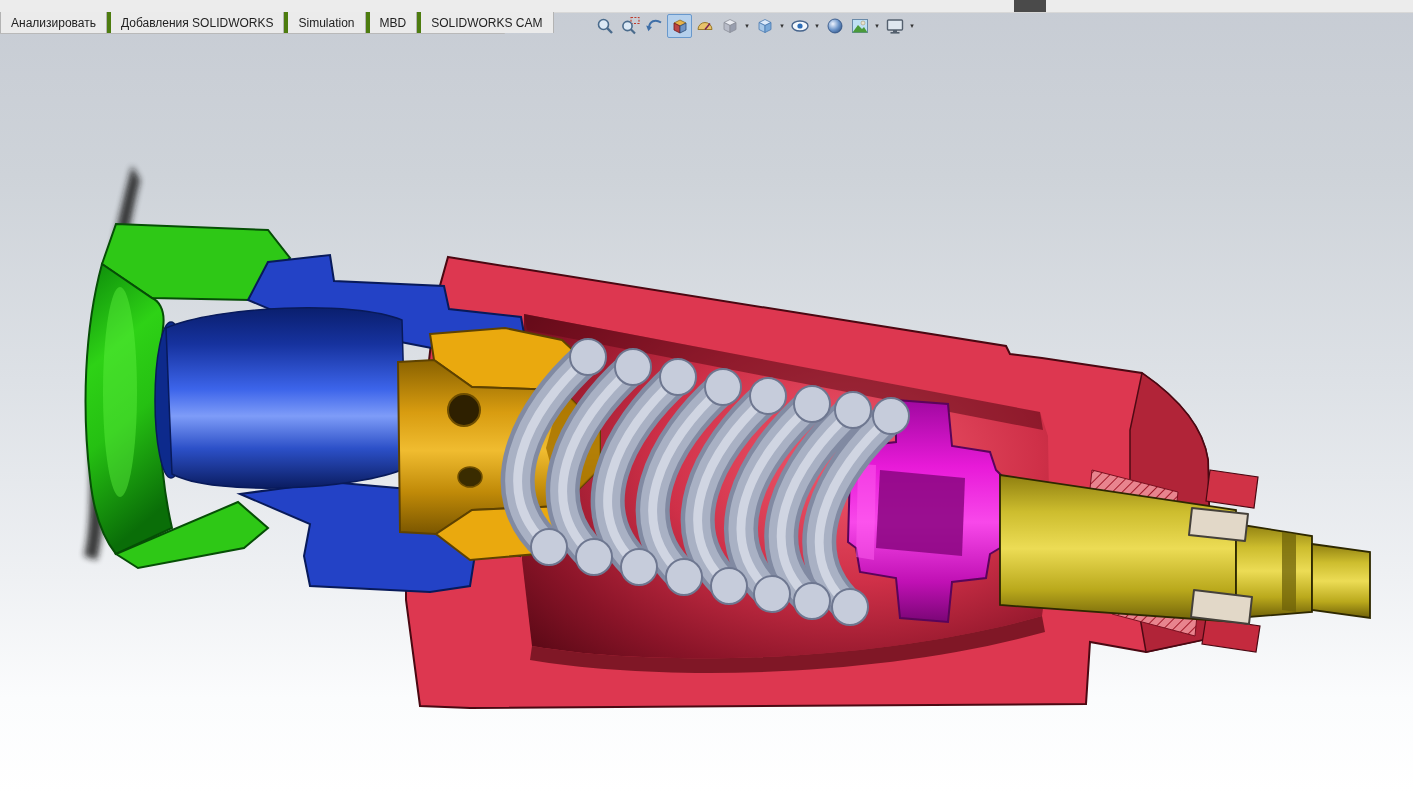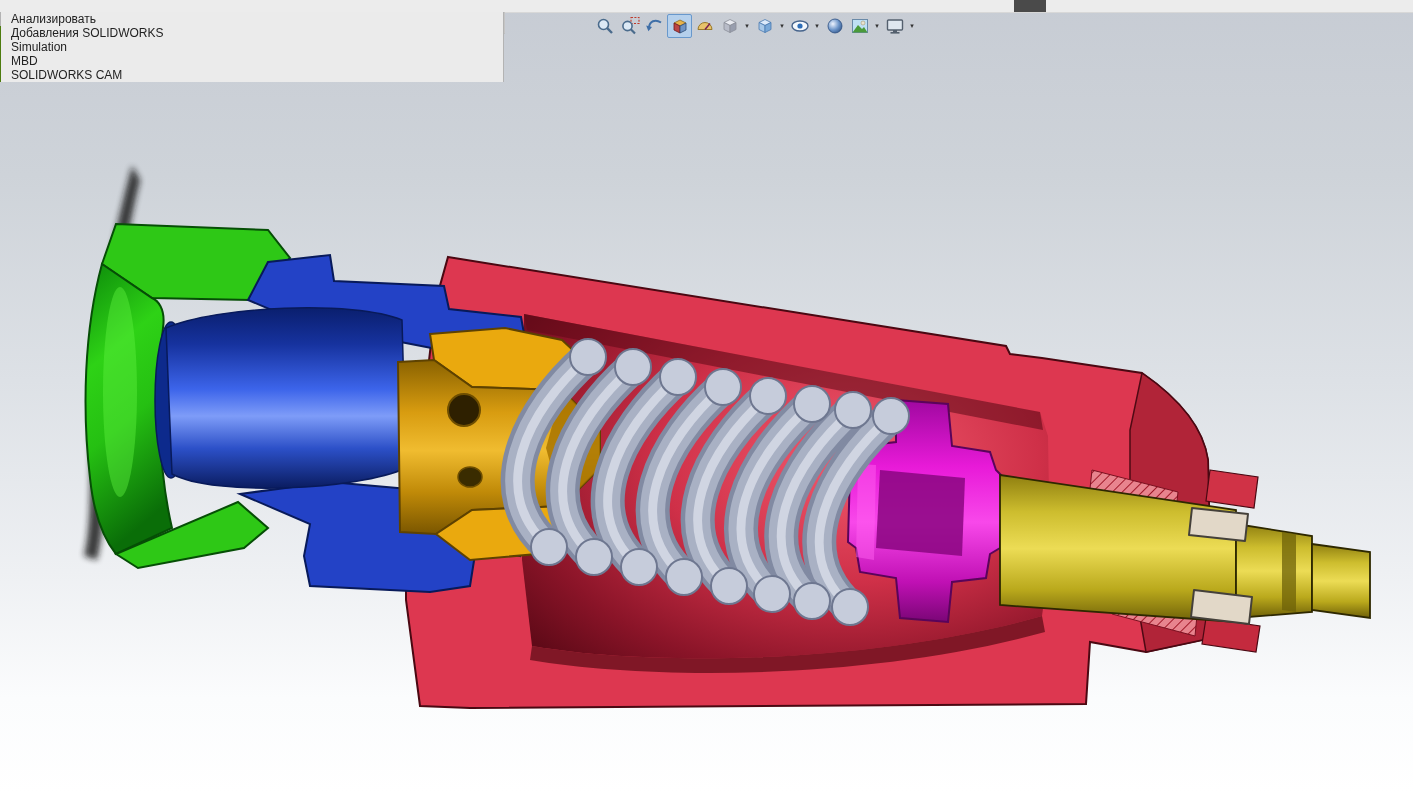--- a/index.html
+++ b/index.html
@@ -13,25 +13,25 @@
     position:absolute;left:0;top:0;width:1413px;height:12px;
     background:#ececec;border-bottom:1px solid #d8d8d8;z-index:30;
   }
   .menustrip .frag{
     position:absolute;left:1014px;top:0;width:32px;height:12px;background:#4a4a4a;
   }
   
   .tabbar{
     position:absolute;left:0;top:12px;height:22px;width:505px;
     background:#e2e2e2;border-bottom:1px solid #b9b9b9;border-right:1px solid #c4c4c4;
-    display:flex;align-items:stretch;z-index:30;box-sizing:border-box;flex-direction:column;
+    display:flex;align-items:stretch;z-index:30;box-sizing:border-box;
   }
   .tab{
     display:flex;align-items:center;padding:0 10px;font-size:12px;color:#222;
-    background:#ebebeb;border-right:1px solid #b3b3b3;border-left:1px solid #4d7c0f;
+    background:#ebebeb;border-right:1px solid #b3b3b3;border-left:4px solid #4d7c0f;
     white-space:nowrap;cursor:default;
   }
   .tab:first-child{border-left:1px solid #b3b3b3;}
   
   .hud{
     position:absolute;left:592px;top:13px;height:26px;display:flex;align-items:center;
     z-index:25;
   }
   .hud .tool{
     width:25px;height:24px;display:flex;align-items:center;justify-content:center;

